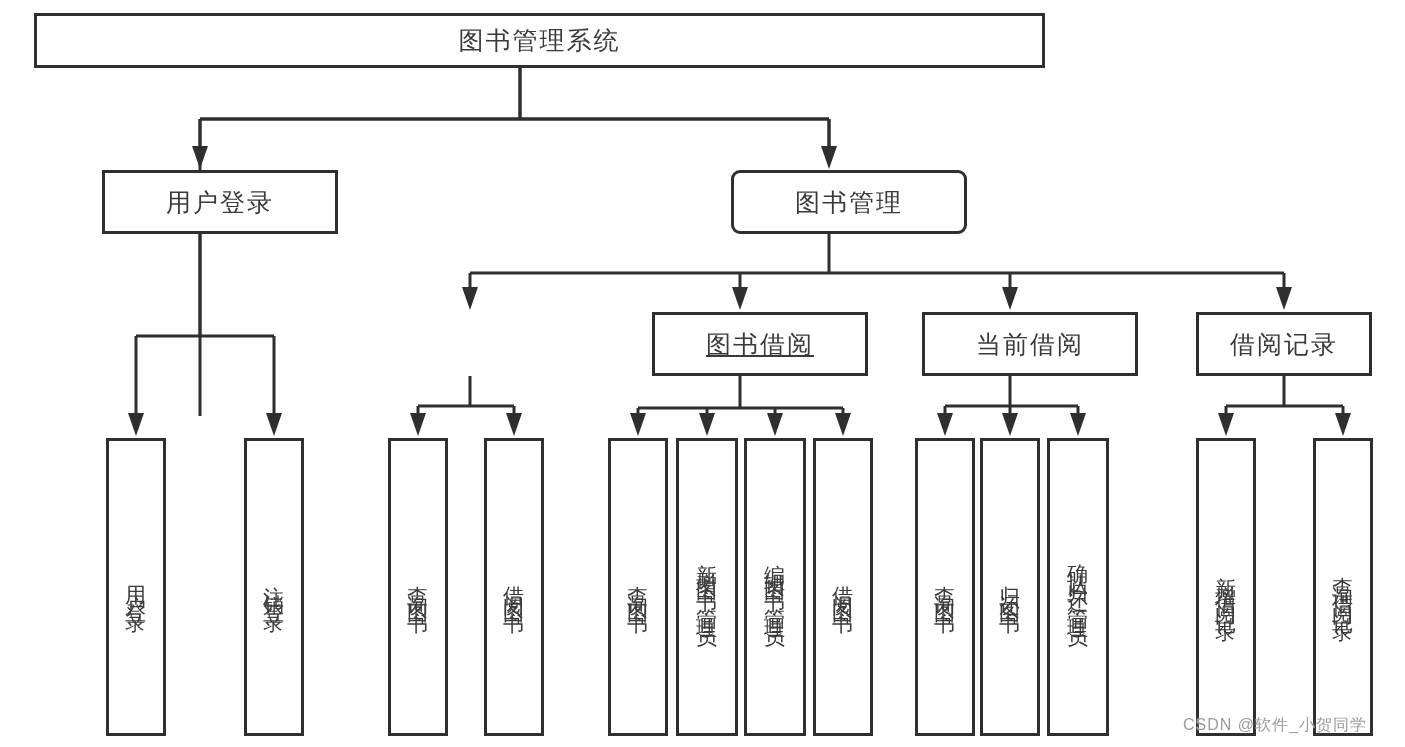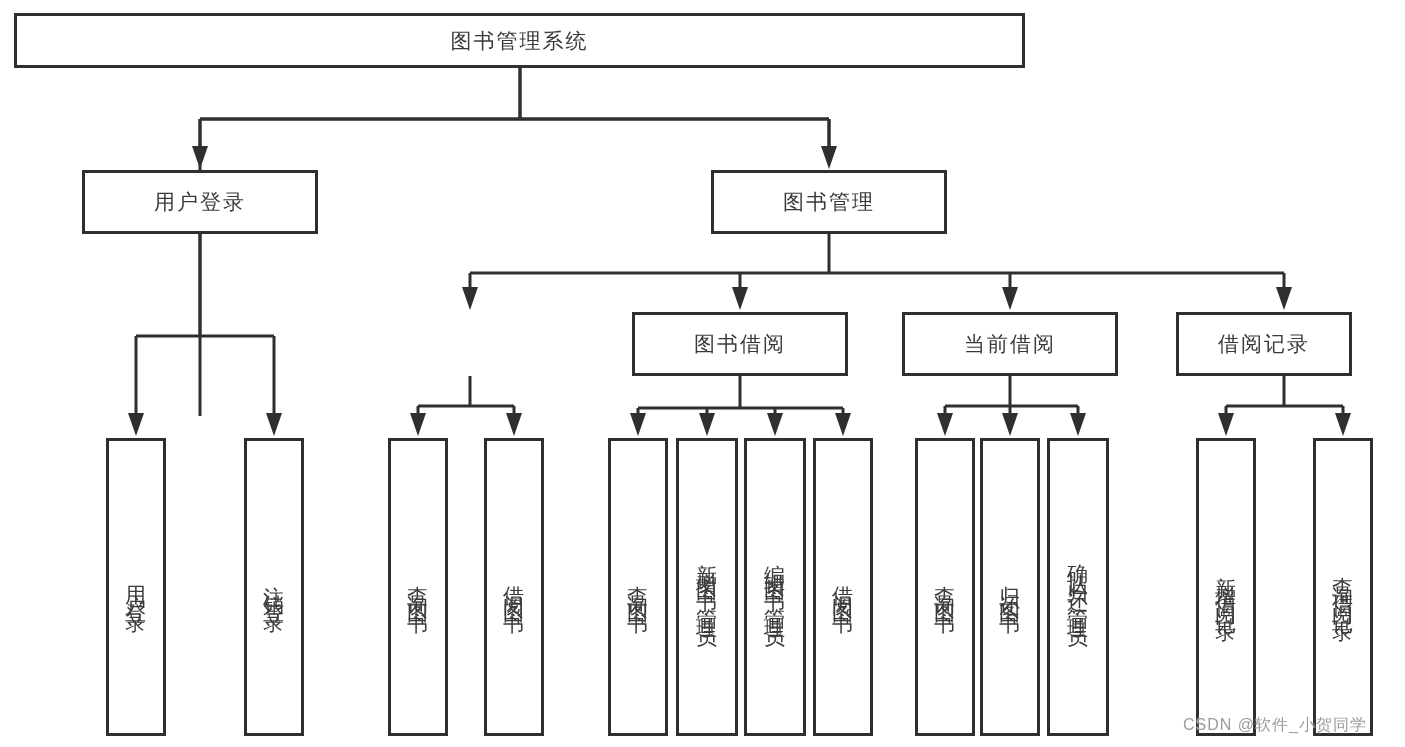--- a/index.html
+++ b/index.html
@@ -29,24 +29,25 @@
   }
   .arrowhead { fill: var(--line); }
   .hnode {
     position: absolute;
     box-sizing: border-box;
     border: 3px solid var(--line);
     background: var(--background);
     display: flex;
     align-items: center;
     justify-content: center;
-    font-size: 21px;
+    font-size: 25px;
     letter-spacing: 2px;
     color: var(--text);
     white-space: nowrap;
+    margin-left: 20px;
   }
   .vnode {
     position: absolute;
     box-sizing: border-box;
     border: 3px solid var(--line);
     background: var(--background);
     writing-mode: vertical-rl;
     text-orientation: mixed;
     display: flex;
     align-items: center;
@@ -106,23 +107,23 @@
     <polygon class="arrowhead" points="1078,436 1070,413 1086,413"></polygon>
 
     <path class="edge" d="M1284 376 V406 M1226 406 H1343 M1226 406 V416 M1343 406 V416"></path>
     <polygon class="arrowhead" points="1226,436 1218,413 1234,413"></polygon>
     <polygon class="arrowhead" points="1343,436 1335,413 1351,413"></polygon>
   </svg>
 
   <div class="hnode" style="left:14px; top:13px; width:1011px; height:55px;">图书管理系统</div>
 
   <div class="hnode" style="left:82px; top:170px; width:236px; height:64px;">用户登录</div>
-  <div class="hnode" style="left:711px; top:170px; width:236px; height:64px;">图书管理</div>
+  <div class="hnode" style="left:711px; top:170px; width:236px; height:64px;border-radius:9px;">图书管理</div>
 
-  <div class="hnode" style="left:632px; top:312px; width:216px; height:64px;">图书借阅</div>
+  <div class="hnode" style="left:632px; top:312px; width:216px; height:64px;text-decoration:underline;">图书借阅</div>
   <div class="hnode" style="left:902px; top:312px; width:216px; height:64px;">当前借阅</div>
   <div class="hnode" style="left:1176px; top:312px; width:176px; height:64px;">借阅记录</div>
 
   <div class="vnode" style="left:106px; top:438px; width:60px; height:298px;">用户登录</div>
   <div class="vnode" style="left:244px; top:438px; width:60px; height:298px;">注销登录</div>
 
   <div class="vnode" style="left:388px; top:438px; width:60px; height:298px;">查询图书</div>
   <div class="vnode" style="left:484px; top:438px; width:60px; height:298px;">借阅图书</div>
 
   <div class="vnode" style="left:608px; top:438px; width:60px; height:298px;">查询图书</div>

